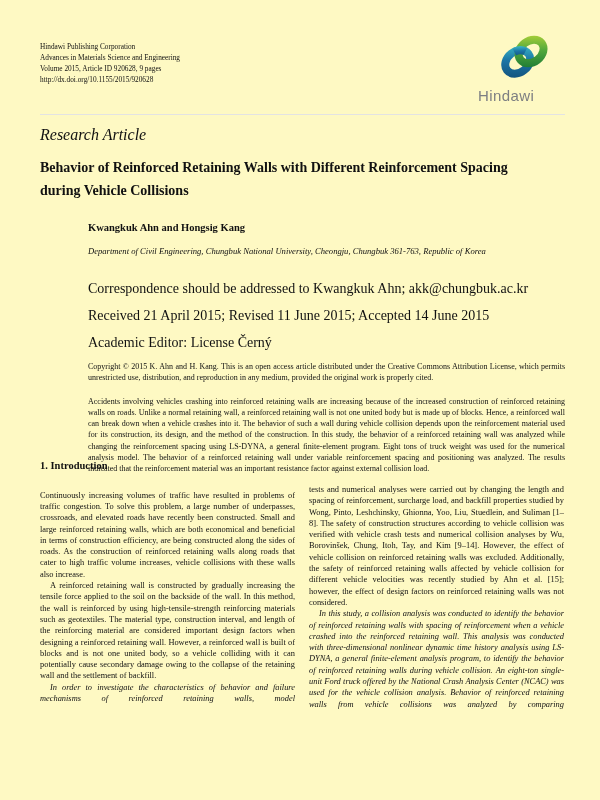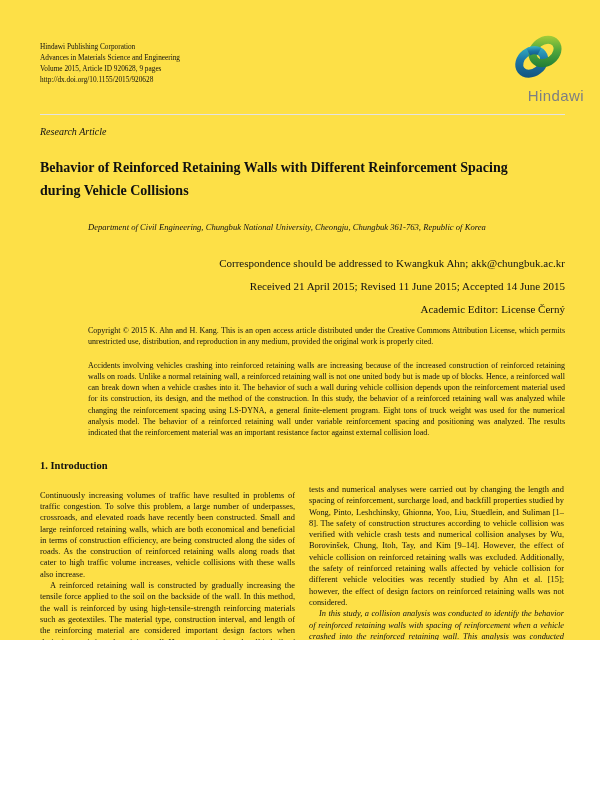--- a/index.html
+++ b/index.html
@@ -1,35 +1,35 @@
 <!DOCTYPE html>
 <html><head>
 <meta charset="utf-8">
 <style>
   html,body { margin:0; padding:0; background:#ffffff; }
   .page {
-    position:relative; width:600px; height:640px; background:#fde047;
+    position:relative; width:600px; height:800px; background:#fef9c3;
     font-family:"Liberation Serif", serif; color:#111111; overflow:hidden;
   }
   
   .pub-info { position:absolute; left:40px; top:41px; font-size:7.3px; line-height:11px; color:#111; }
   .pub-info div { white-space:nowrap; }
   
-  .logo { position:absolute; top:28px; right:16px; width:92px; text-align:right; }
+  .logo { position:absolute; top:28px; right:30px; width:92px; text-align:left; }
   .logo svg { display:block; margin:0 auto; }
   .logo-text { font-family:"Liberation Sans", sans-serif; font-size:15px; color:#7d7f82; letter-spacing:0.4px; margin-top:1px; }
   .header-rule { position:absolute; top:114px; left:40px; width:525px; height:1px; background:#e3e3e3; }
   
-  .article-type { position:absolute; left:40px; top:126px; font-style:italic; font-size:10px; }
+  .article-type { position:absolute; left:40px; top:126px; font-style:italic; font-size:16px; }
   .title { position:absolute; left:40px; top:148px; width:490px; font-weight:bold; font-size:14px; line-height:22.5px; }
   
   .meta { position:absolute; left:88px; top:222px; width:477px; }
   .authors { font-size:10.5px; font-weight:bold; margin:0 0 13px 0; }
   .affiliation { font-size:8.6px; font-style:italic; margin:0 0 25px 0; }
-  .meta-line { font-size:11px; margin:0 0 11px 0;text-align:right; }
+  .meta-line { font-size:14px; margin:0 0 11px 0; }
   .copyright { font-size:8px; line-height:10.8px; text-align:justify; margin:0 0 12px 0; }
   .abstract { font-size:8px; line-height:11.3px; text-align:justify; margin:0; }
   
   .section-heading { position:absolute; left:40px; top:460px; font-size:10.5px; font-weight:bold; }
   .columns { position:absolute; left:40px; top:484px; width:525px; display:flex; gap:14px;align-items:center; }
   .col { width:255px; }
   .col p { font-size:8.4px; line-height:11.3px; text-align:justify; margin:0; }
   .col p.indent { text-indent:10px; }
   .col p.runon { text-align-last:justify;font-style:italic; }
 </style>
@@ -67,20 +67,21 @@
     </svg>
     <div class="logo-text">Hindawi</div>
   </div>
 
   <div class="header-rule"></div>
 
   <div class="article-type">Research Article</div>
   <h1 class="title">Behavior of Reinforced Retaining Walls with Different Reinforcement Spacing during Vehicle Collisions</h1>
 
   <div class="meta">
+    <p class="authors">Kwangkuk Ahn and Hongsig Kang</p>
     <p class="affiliation">Department of Civil Engineering, Chungbuk National University, Cheongju, Chungbuk 361-763, Republic of Korea</p>
     <p class="meta-line">Correspondence should be addressed to Kwangkuk Ahn; akk@chungbuk.ac.kr</p>
     <p class="meta-line">Received 21 April 2015; Revised 11 June 2015; Accepted 14 June 2015</p>
     <p class="meta-line">Academic Editor: License Černý</p>
     <p class="copyright">Copyright © 2015 K. Ahn and H. Kang. This is an open access article distributed under the Creative Commons Attribution License, which permits unrestricted use, distribution, and reproduction in any medium, provided the original work is properly cited.</p>
     <p class="abstract">Accidents involving vehicles crashing into reinforced retaining walls are increasing because of the increased construction of reinforced retaining walls on roads. Unlike a normal retaining wall, a reinforced retaining wall is not one united body but is made up of blocks. Hence, a reinforced wall can break down when a vehicle crashes into it. The behavior of such a wall during vehicle collision depends upon the reinforcement material used for its construction, its design, and the method of the construction. In this study, the behavior of a reinforced retaining wall was analyzed while changing the reinforcement spacing using LS-DYNA, a general finite-element program. Eight tons of truck weight was used for the numerical analysis model. The behavior of a reinforced retaining wall under variable reinforcement spacing and positioning was analyzed. The results indicated that the reinforcement material was an important resistance factor against external collision load.</p>
   </div>
 
   <div class="section-heading">1. Introduction</div>
 

